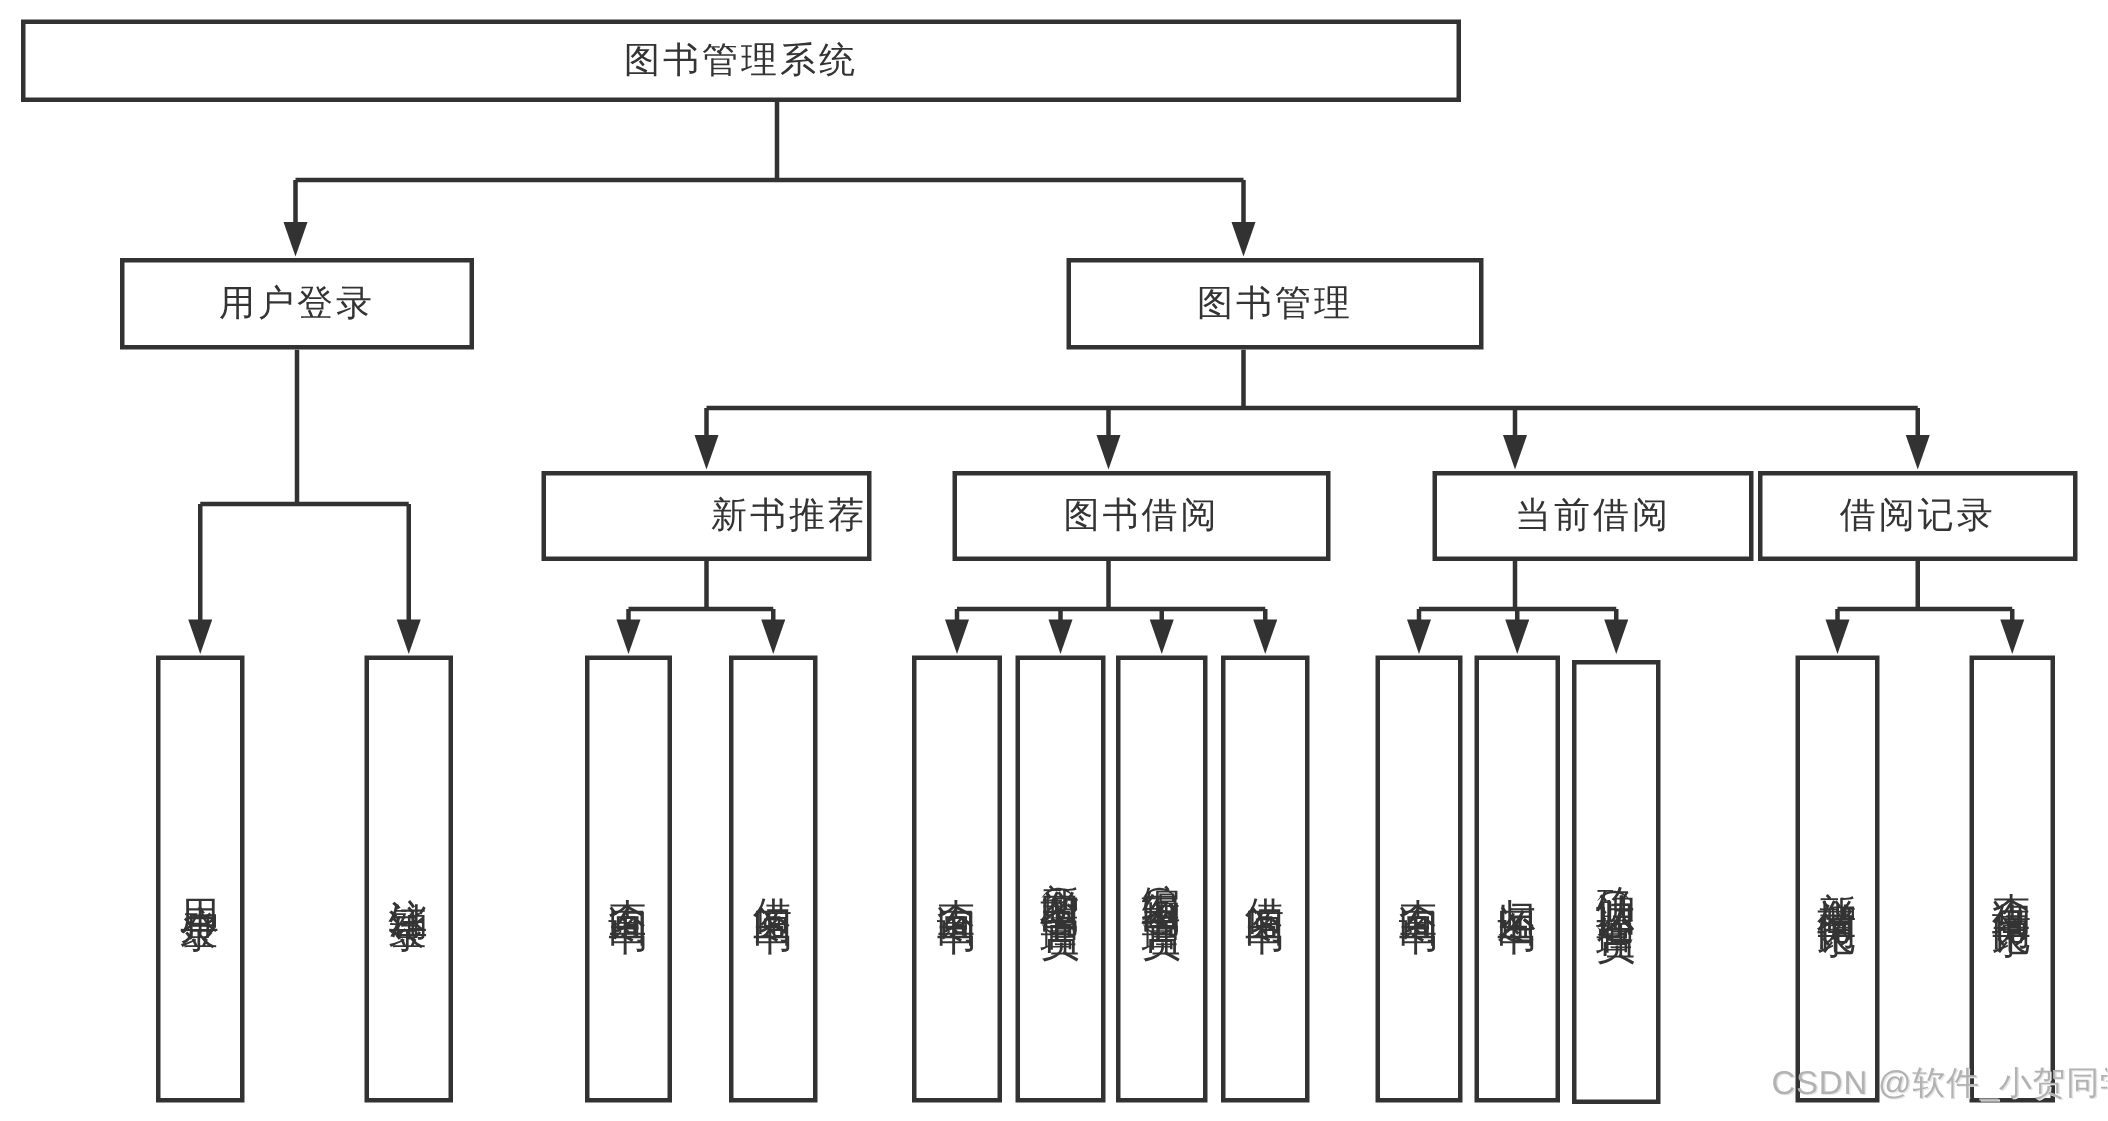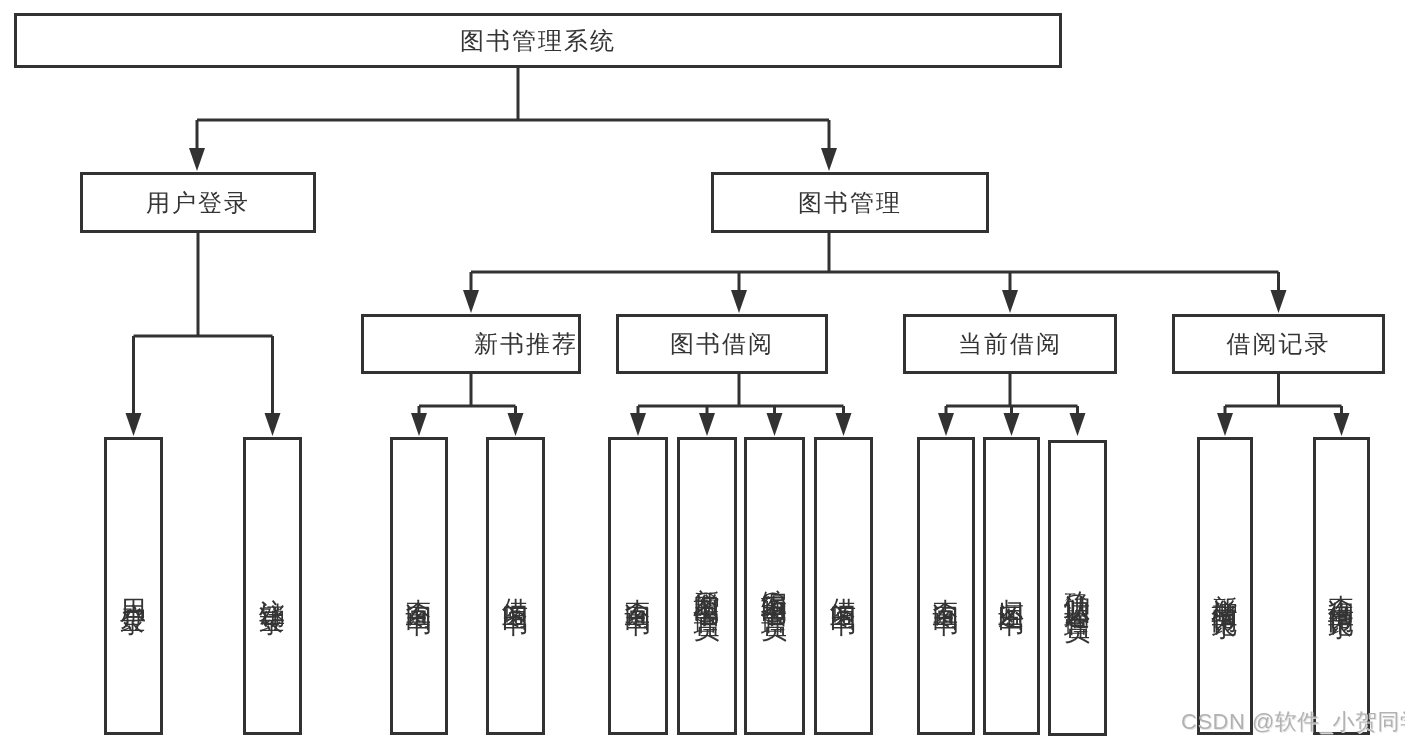--- a/index.html
+++ b/index.html
@@ -100,38 +100,38 @@
     <path d="M1010 374 V406 M946 406 H1077.5 M946 406 V414 M1011.5 406 V414 M1077.5 406 V414"></path>
     <polygon points="938,413 954,413 946,436"></polygon>
     <polygon points="1003.5,413 1019.5,413 1011.5,436"></polygon>
     <polygon points="1069.5,413 1085.5,413 1077.5,436"></polygon>
 
     <path d="M1278.5 374 V406 M1225 406 H1341.5 M1225 406 V414 M1341.5 406 V414"></path>
     <polygon points="1217,413 1233,413 1225,436"></polygon>
     <polygon points="1333.5,413 1349.5,413 1341.5,436"></polygon>
   </svg>
 
-  <div class="box" style="left:14px; top:13px; width:1048px; height:55px;">
+  <div class="box" style="left:14px; top:13px; width:960px; height:55px;">
     <span class="lbl">图书管理系统</span>
   </div>
 
   <div class="box" style="left:80px; top:172px; width:236px; height:61px;">
     <span class="lbl">用户登录</span>
   </div>
   <div class="box" style="left:711px; top:172px; width:278px; height:61px;">
     <span class="lbl">图书管理</span>
   </div>
 
   <div class="box" style="left:361px; top:314px; width:220px; height:60px;justify-content:flex-end;">
     <span class="lbl">新书推荐</span>
   </div>
-  <div class="box" style="left:616px; top:314px; width:212px; height:60px;">
+  <div class="box" style="left:635px; top:314px; width:252px; height:60px;">
     <span class="lbl">图书借阅</span>
   </div>
-  <div class="box" style="left:903px; top:314px; width:214px; height:60px;">
+  <div class="box" style="left:955px; top:314px; width:214px; height:60px;">
     <span class="lbl">当前借阅</span>
   </div>
   <div class="box" style="left:1172px; top:314px; width:213px; height:60px;">
     <span class="lbl">借阅记录</span>
   </div>
 
   <div class="vbox" style="left:104px; top:437px; width:59px; height:298px;">
     <span class="lbl">用户登录</span>
   </div>
   <div class="vbox" style="left:243px; top:437px; width:59px; height:298px;">

